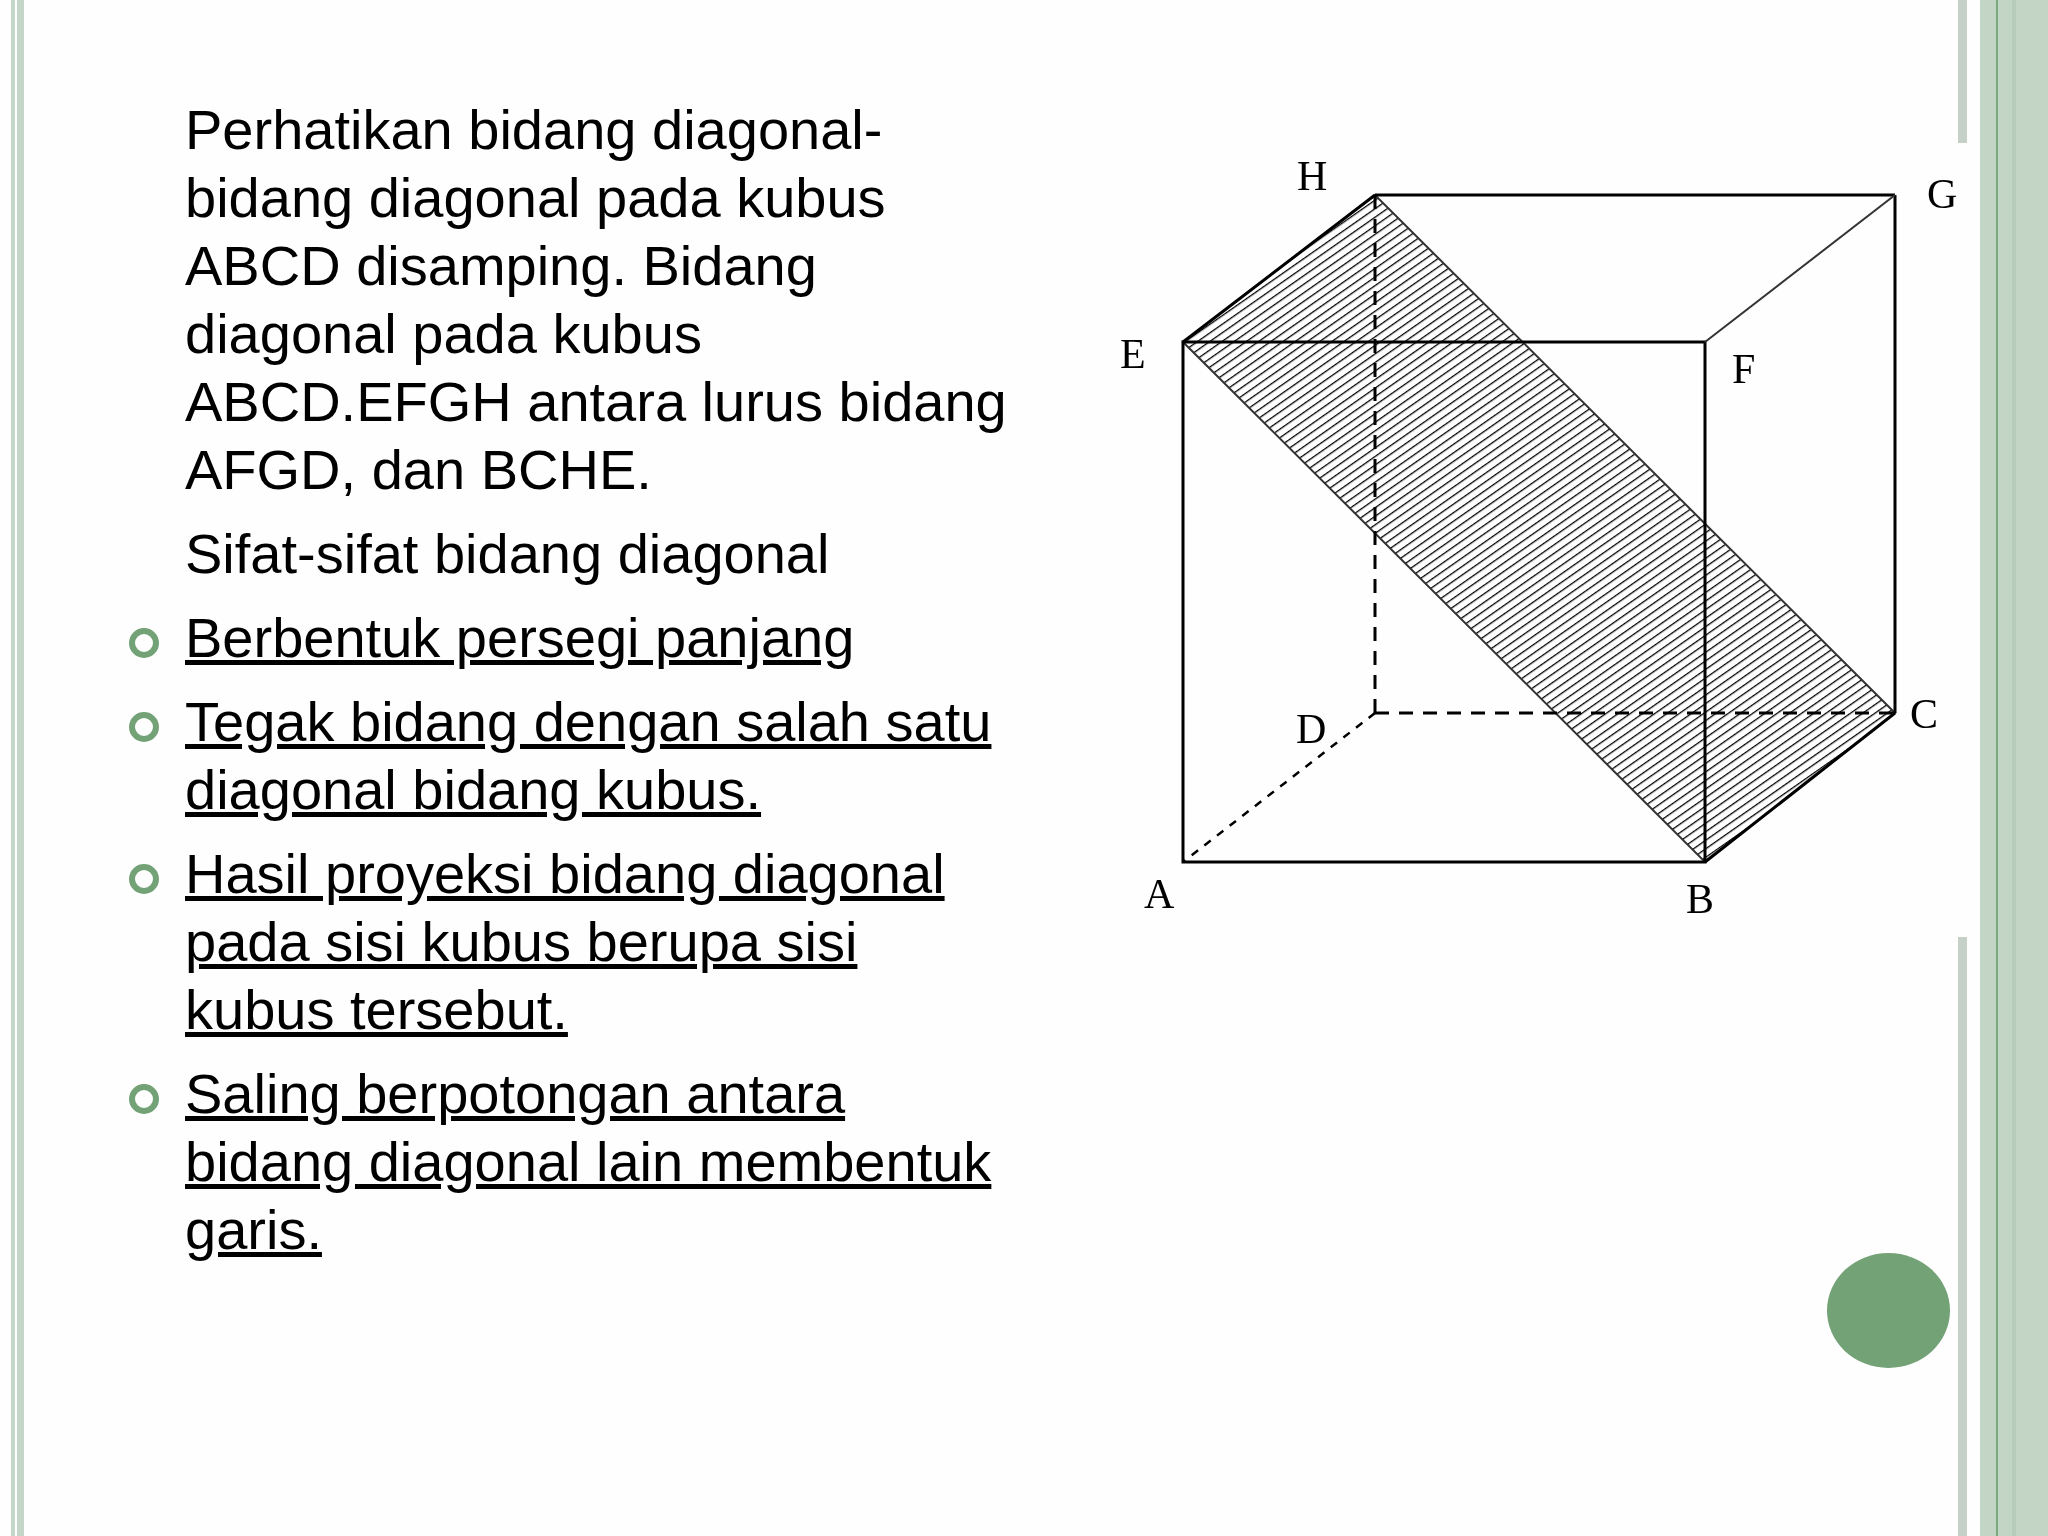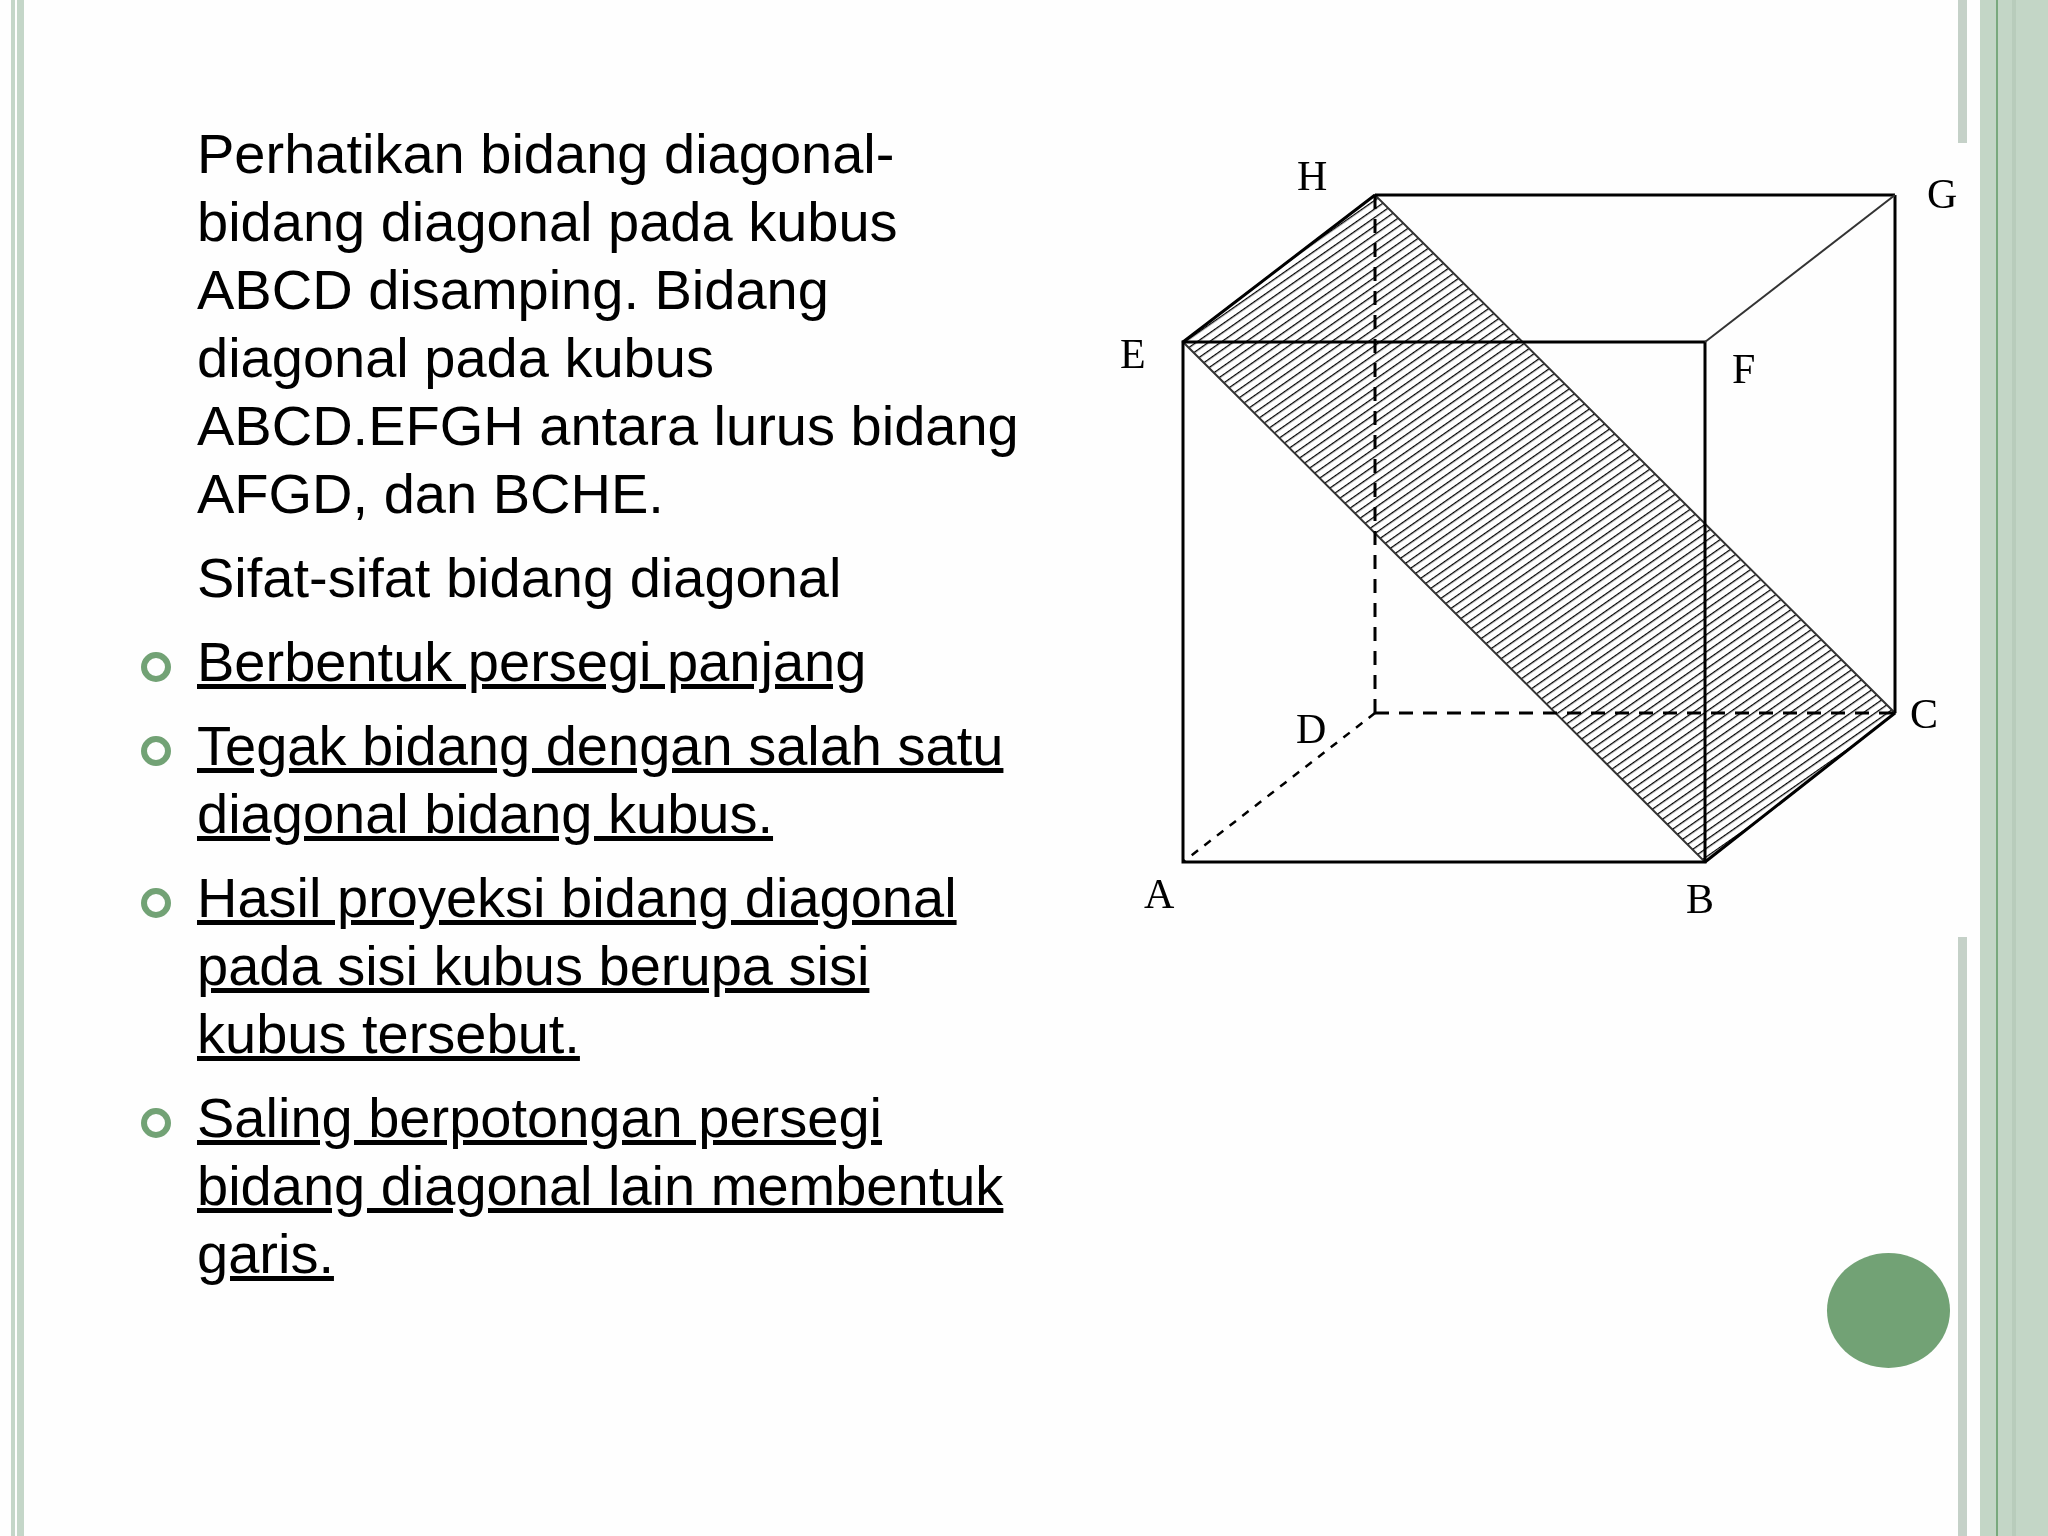--- a/index.html
+++ b/index.html
@@ -5,21 +5,21 @@
   html, body { margin: 0; padding: 0; }
   body { width: 2048px; height: 1536px; position: relative; overflow: hidden; background: #fefefe; font-family: "Liberation Sans", sans-serif; }
   .left-bar-a { position: absolute; left: 11px; top: 0; width: 4px; height: 1536px; background: #c4d6c8; }
   .left-bar-b { position: absolute; left: 17px; top: 0; width: 7px; height: 1536px; background: #c4d6c8; }
   .right-thin-top { position: absolute; left: 1958px; top: 0; width: 9px; height: 143px; background: #c5d1c8; }
   .right-thin-bottom { position: absolute; left: 1958px; top: 937px; width: 9px; height: 599px; background: #c5d1c8; }
   .right-band { position: absolute; left: 1980px; top: 0; width: 68px; height: 1536px; background: #c3d6c6; }
   .right-band-line { position: absolute; left: 1996px; top: 0; width: 2px; height: 1536px; background: #79a97d; }
   .right-band-shade { position: absolute; left: 2012px; top: 0; width: 4px; height: 1536px; background: #b8ccbb; }
   .dot { position: absolute; left: 1827px; top: 1253px; width: 123px; height: 115px; border-radius: 50%; background: #72a275; }
-  .text { position: absolute; left: 185px; top: 120px; width: 920px; font-size: 56px; line-height: 68px; color: #000; margin-left: 12px; }
+  .text { position: absolute; left: 185px; top: 96px; width: 920px; font-size: 56px; line-height: 68px; color: #000; }
   .para { margin: 0 0 16px 0; }
   .bullet { position: relative; margin: 0 0 16px 0; text-decoration: underline; }
   .bullet .ring { position: absolute; left: -56px; top: 24px; width: 20px; height: 20px; border: 6px solid #72a275; border-radius: 50%; box-sizing: content-box; width: 18px; height: 18px; }
   .line { display: block; white-space: nowrap; }
   .figure { position: absolute; left: 1100px; top: 140px; width: 860px; height: 800px; }
   .vlabel { position: absolute; font-family: "Liberation Serif", serif; font-size: 42px; color: #000; }
 </style>
 </head>
 <body>
 
@@ -54,21 +54,21 @@
     <span class="line">diagonal bidang kubus.</span>
   </div>
   <div class="bullet">
     <span class="ring"></span>
     <span class="line">Hasil proyeksi bidang diagonal</span>
     <span class="line">pada sisi kubus berupa sisi</span>
     <span class="line">kubus tersebut.</span>
   </div>
   <div class="bullet">
     <span class="ring"></span>
-    <span class="line">Saling berpotongan persegi</span>
+    <span class="line">Saling berpotongan antara</span>
     <span class="line">bidang diagonal lain membentuk</span>
     <span class="line">garis.</span>
   </div>
 </div>
 
 <div class="figure">
   <svg width="860" height="800" viewBox="1100 140 860 800">
     <defs>
       <pattern id="hatch" patternUnits="userSpaceOnUse" width="7" height="7" patternTransform="rotate(55)">
         <rect width="7" height="7" fill="#ffffff"></rect>

